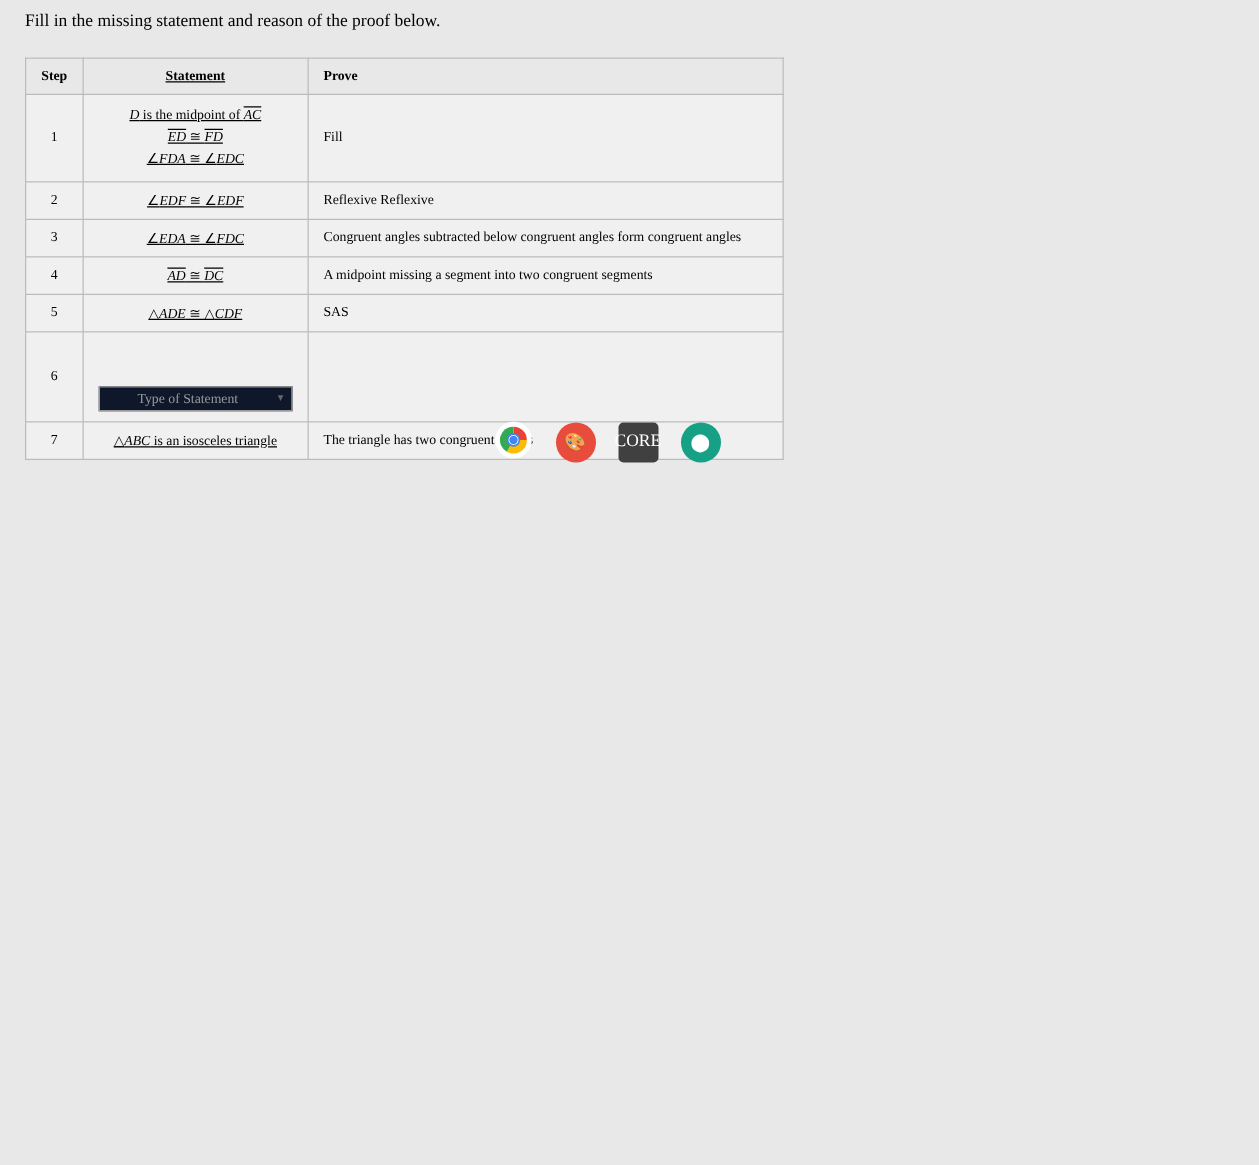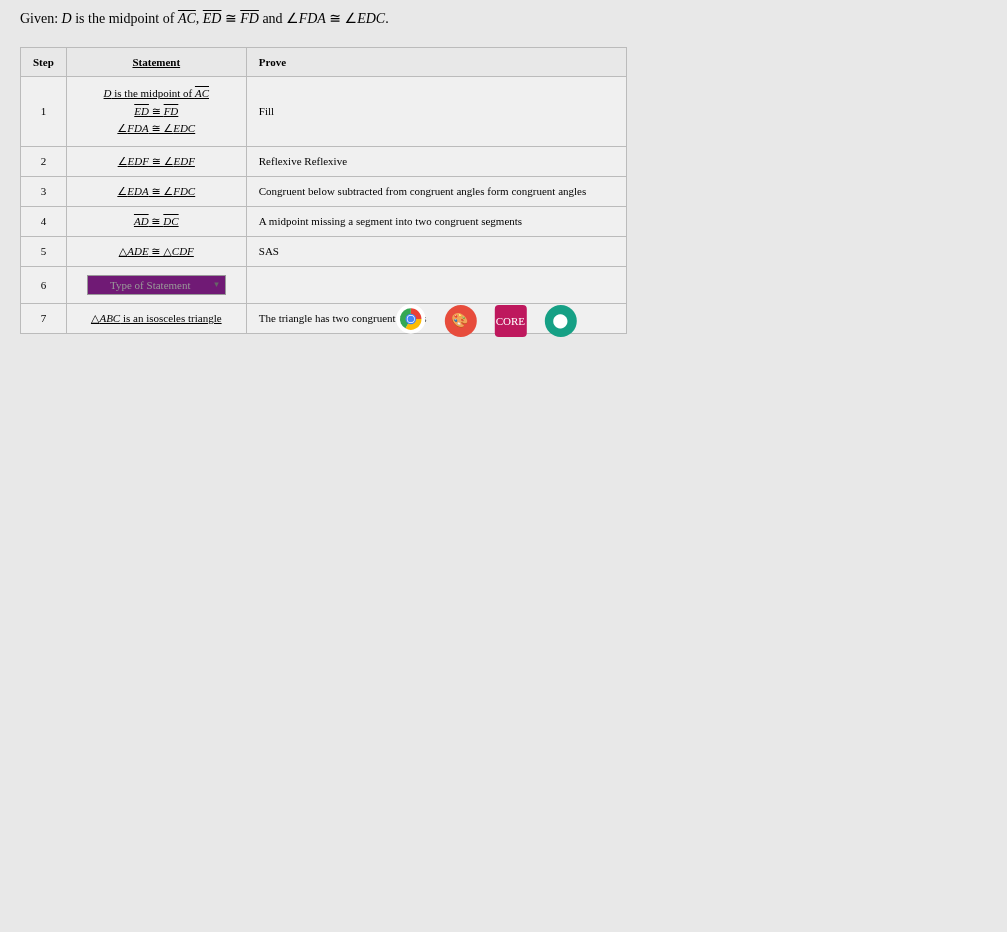--- a/index.html
+++ b/index.html
@@ -37,27 +37,28 @@
     th {
       font-weight: bold;
       background: #e8e8e8;
     }
     td:first-child { text-align: center; width: 40px; }
     .statement-col { width: 180px; text-align: center; text-decoration: underline; }
     .reason-col { width: 380px; }
     .stmt-stack { text-align: center; line-height: 1.6; }
     .dropdown {
       border: 1px solid #999;
-      background: #701a75;
+      background: #0f172a;
       padding: 3px 18px 3px 6px;
       font-size: 11px;
       color: #999;
       position: relative;
       display: inline-block;
-      width: 139px;
+      width: 155px;
+      margin-top: 35px;
     }
     .dropdown::after {
       content: "▾";
       position: absolute;
       right: 6px;
       top: 3px;
       font-size: 9px;
       color: #666;
     }
     
@@ -94,32 +95,29 @@
     .chrome-icon svg, .tb-icon { width: 32px; height: 32px; }
     .tb-icon {
       border-radius: 50%;
       display: flex;
       align-items: center;
       justify-content: center;
       font-size: 14px;
       color: #fff;
     }
     .paint-icon { background: #e74c3c; }
-    .cord-icon { background: #be185d; font-size: 11px; border-radius: 4px; }
+    .cord-icon { background: #404040; font-size: 14px; border-radius: 4px; }
     .teal-icon { background: #16a085; }
   </style>
 </head>
 <body>
 
 <div class="content">
-
-  <div class="given-line">
-    <span>Given: </span>
-    <span class="math-i">D</span> is the midpoint of <span class="overline math-i">AC</span>, <span class="overline math-i">ED</span> ≅ <span class="overline math-i">FD</span> and ∠<span class="math-i">FDA</span> ≅ ∠<span class="math-i">EDC</span>.
-  </div>
+  <div class="instruction">Fill in the missing statement and reason of the proof below.</div>
+
 
 
   <table>
     <tbody>
         <tr>
       <th>Step</th>
       <th class="statement-col">Statement</th>
       <th class="reason-col">Prove</th>
     </tr>
     <tr>
@@ -134,21 +132,21 @@
       <td class="reason-col">Fill</td>
     </tr>
     <tr>
       <td>2</td>
       <td class="statement-col">∠<span class="math-i">EDF</span> ≅ ∠<span class="math-i">EDF</span></td>
       <td class="reason-col">Reflexive Reflexive</td>
     </tr>
     <tr>
       <td>3</td>
       <td class="statement-col">∠<span class="math-i">EDA</span> ≅ ∠<span class="math-i">FDC</span></td>
-      <td class="reason-col">Congruent below subtracted from congruent angles form congruent angles</td>
+      <td class="reason-col">Congruent angles subtracted below congruent angles form congruent angles</td>
     </tr>
     <tr>
       <td>4</td>
       <td class="statement-col"><span class="overline math-i">AD</span> ≅ <span class="overline math-i">DC</span></td>
       <td class="reason-col">A midpoint missing a segment into two congruent segments</td>
     </tr>
     <tr>
       <td>5</td>
       <td class="statement-col">△<span class="math-i">ADE</span> ≅ △<span class="math-i">CDF</span></td>
       <td class="reason-col">SAS</td>

